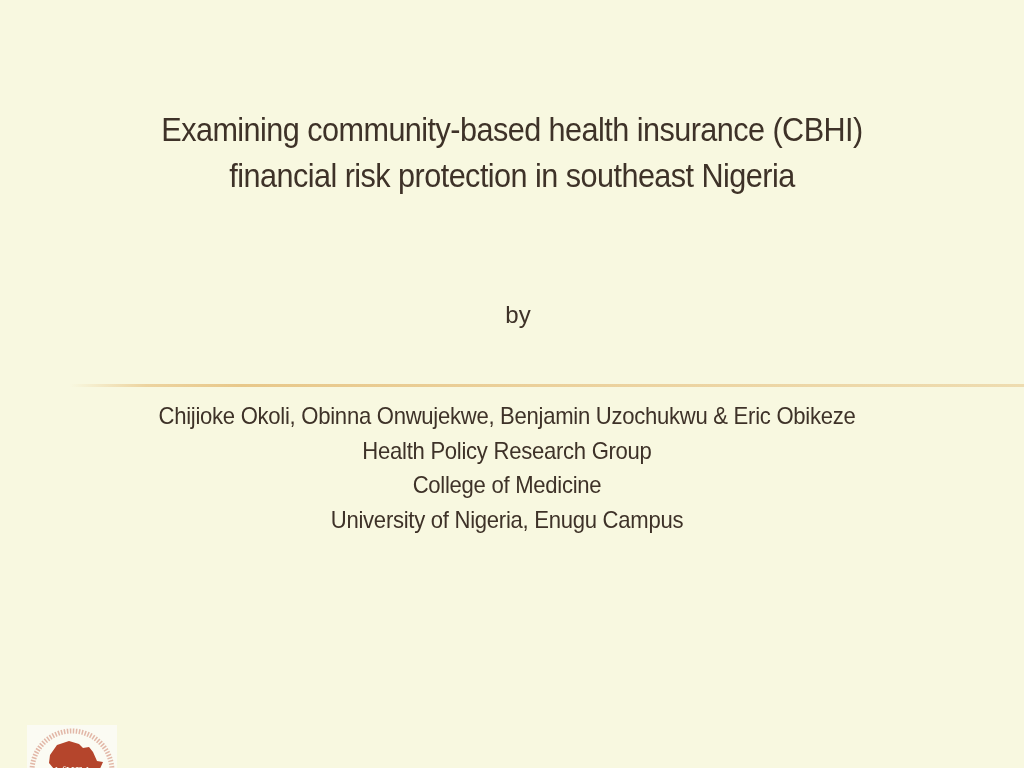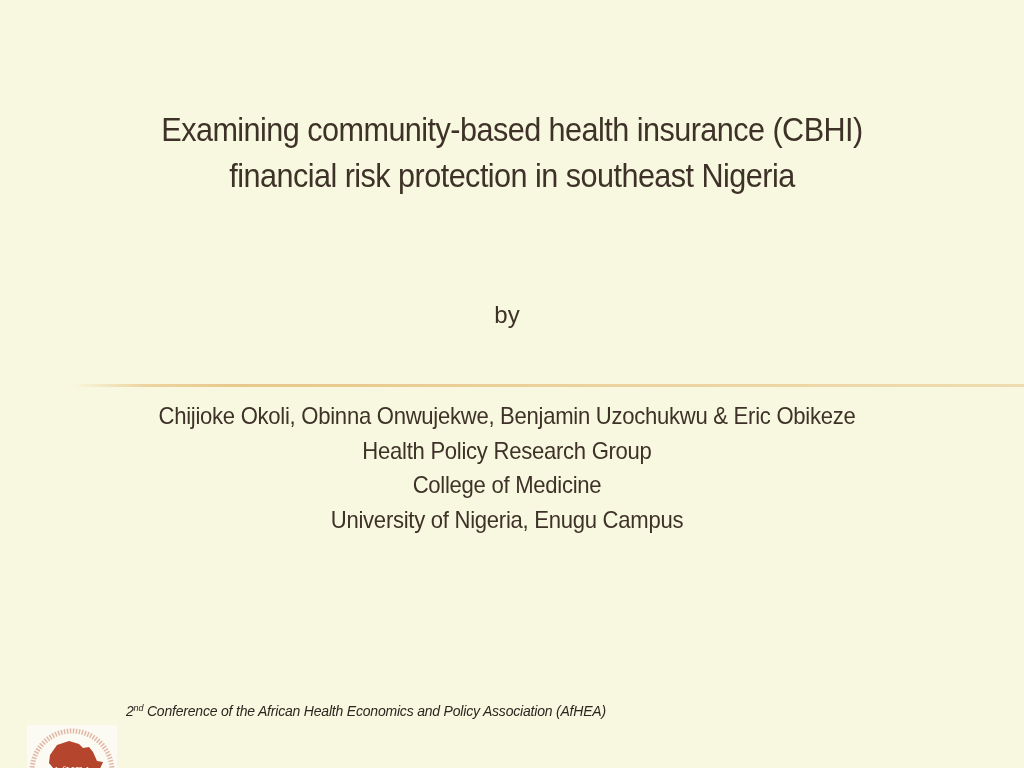--- a/index.html
+++ b/index.html
@@ -28,20 +28,21 @@
       transform-origin: 512px 0;
     }
     .by {
       position: absolute;
       left: 0;
       top: 300px;
       width: 1014px;
       text-align: center;
       font-size: 24px;
       line-height: 30px;
+      padding-left: 11px;
     }
     .divider {
       position: absolute;
       left: 70px;
       top: 384px;
       width: 954px;
       height: 3px;
       background: linear-gradient(to right, rgba(232,196,132,0) 0%, rgba(232,196,132,0.7) 8%, #e8c88a 18%, #ecd3a0 60%, #eedcb0 100%);
     }
     .authors {
@@ -108,14 +109,13 @@
     <circle cx="45" cy="46" r="40" fill="none" stroke="#d9a08e" stroke-width="5" stroke-dasharray="1.5 1.5" opacity="0.75"></circle>
     <circle cx="5" cy="46" r="1.6" fill="#b5452c"></circle>
     <circle cx="85" cy="46" r="1.6" fill="#b5452c"></circle>
     <path d="M30 20 L42 16 L52 19 L56 23 L62 22 L66 27 L70 36 L76 37 L72 46 L66 52 L64 60 L60 67 L54 74 L48 75 L46 68 L44 60 L42 54 L41 48 L34 46 L27 44 L22 38 L23 30 Z" fill="#b5452c"></path>
     <path d="M70 60 L73 57 L74 63 L71 68 Z" fill="#b5452c"></path>
     <text x="45" y="50" text-anchor="middle" font-family="Liberation Serif, serif" font-size="13" fill="#fbfbf3">AfHEA</text>
   </svg>
 </div>
 
 <div class="conf">
-  <div><span>2</span><sup>nd</sup><span> Conference of the African Health Economics and Policy Association (AfHEA)</span></div>
 </div>
 
 </body></html>

